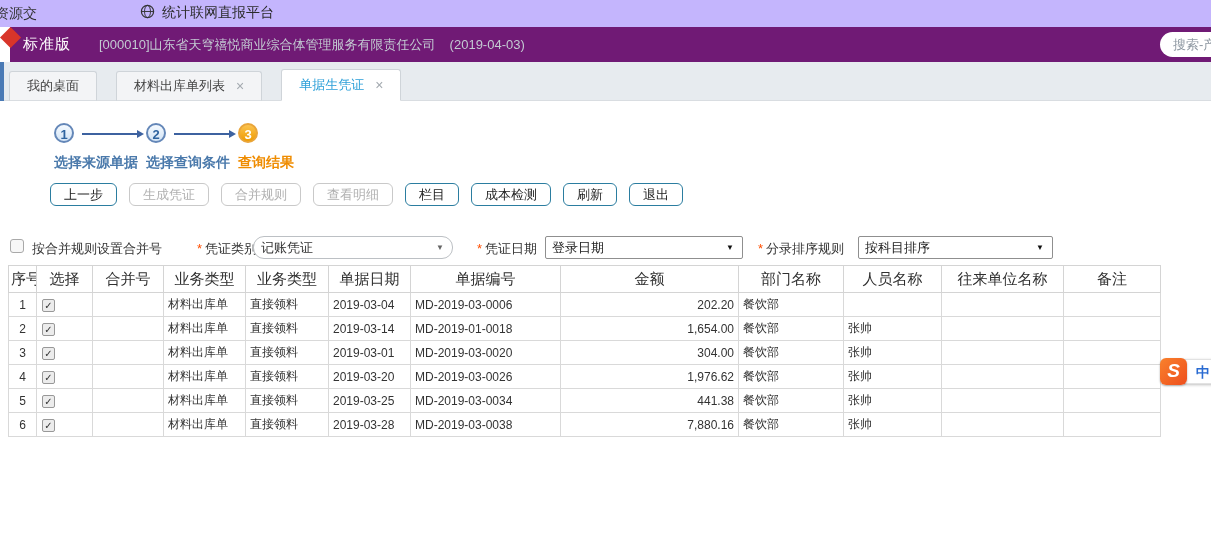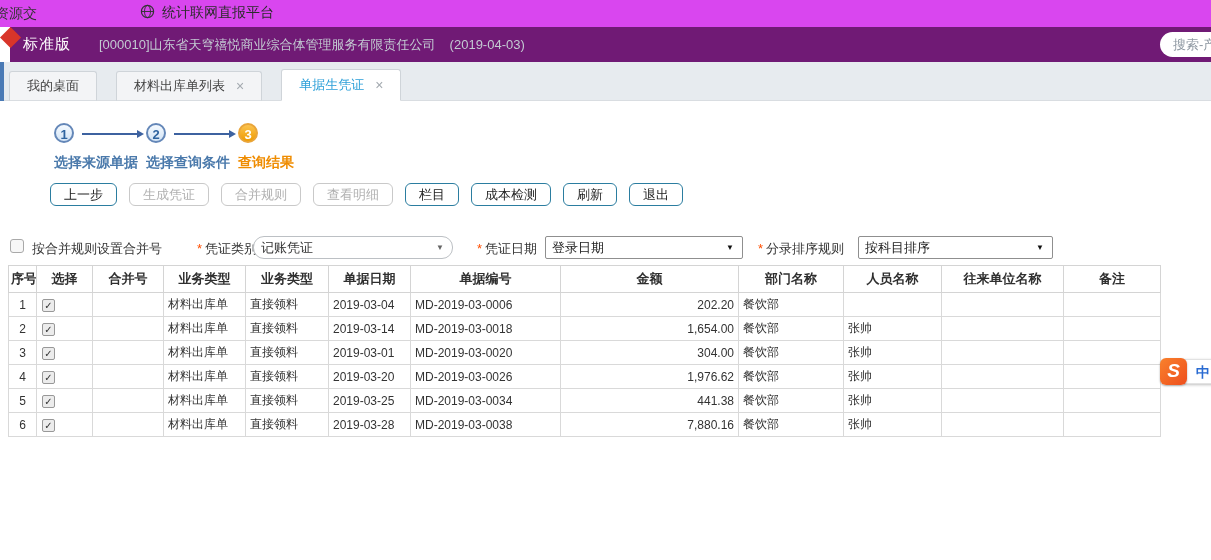--- a/index.html
+++ b/index.html
@@ -3,21 +3,21 @@
 <meta charset="utf-8">
 <style>
   * { box-sizing: border-box; margin: 0; padding: 0; }
   html,body { width:1211px; height:560px; }
   body {
     position: relative; overflow: hidden; background: #fff;
     font-family: "Liberation Sans", "DejaVu Sans", sans-serif;
     -webkit-font-smoothing: antialiased;
   }
   
-  .top-strip { position:absolute; top:0; left:0; right:0; height:27px; background:#d946ef; }
+  .top-strip { position:absolute; top:0; left:0; right:0; height:27px; background:#c4b5fd; }
   .top-partial { position:absolute; left:-5px; top:5px; font-size:14px; color:#333; white-space:nowrap; }
   .bookmark { position:absolute; left:140px; top:4px; display:flex; align-items:center; gap:7px; font-size:14px; color:#2b2b2b; }
   
   .app-bar { position:absolute; top:27px; left:10px; right:0; height:35px; background:#701a75; }
   .logo-frag { position:absolute; left:-7px; top:3px; width:15px; height:15px; background:#d8352a; transform:rotate(45deg); }
   .app-bar-text { position:absolute; left:13px; top:0; height:35px; display:flex; align-items:center; }
   .edition { color:#ffffff; font-size:15px; letter-spacing:1px; }
   .company { color:#c3cad2; font-size:13px; margin-left:28px; }
   .login-date { color:#c3cad2; font-size:13px; margin-left:14px; }
   .search-input {
@@ -68,21 +68,21 @@
     font-size:13px; color:#333; display:flex; align-items:center; padding-left:7px; cursor:default;
   }
   .combo .chev { position:absolute; right:8px; font-size:8px; color:#666; }
   .nselect {
     position:absolute; top:236px; height:23px; background:#fff; border:1px solid #8f8f8f; border-radius:2px;
     font-size:13px; color:#222; display:flex; align-items:center; padding-left:6px; cursor:default;
   }
   .nselect .chev { position:absolute; right:8px; font-size:8px; color:#111; }
   
   table.grid { position:absolute; left:8px; top:265px; width:1152px; border-collapse:collapse; table-layout:fixed; font-size:12px; color:#333; background:#fff; }
-  table.grid th { height:27px; border:1px solid #d4d4d4; font-weight:bold; text-align:center; font-size:13px; color:#2f2f2f; padding:0 2px; overflow:hidden; white-space:nowrap; }
+  table.grid th { height:27px; border:1px solid #d4d4d4; font-weight:normal; text-align:center; font-size:15px; color:#2f2f2f; padding:0 2px; overflow:hidden; white-space:nowrap; }
   table.grid td { height:24px; border:1px solid #d9d9d9; padding:0 4px; overflow:hidden; white-space:nowrap; }
   td.c { text-align:center; }
   td.r { text-align:right; padding-right:8px; }
   .rcb {
     display:inline-block; width:13px; height:13px; border:1px solid #989898; border-radius:2px;
     background:#ececec; font-size:10px; line-height:12px; text-align:center; color:#333; vertical-align:middle; margin-left:1px;
   }
   
   .ime { position:absolute; left:1160px; top:358px; display:flex; align-items:center; }
   .ime-s {
@@ -227,21 +227,21 @@
       <td></td>
       <td></td>
     </tr>
     <tr>
       <td class="c">2</td>
       <td><span class="rcb">✓</span></td>
       <td></td>
       <td>材料出库单</td>
       <td>直接领料</td>
       <td>2019-03-14</td>
-      <td>MD-2019-03-0018</td>
+      <td>MD-2019-01-0018</td>
       <td class="r">1,654.00</td>
       <td>餐饮部</td>
       <td>张帅</td>
       <td></td>
       <td></td>
     </tr>
     <tr>
       <td class="c">3</td>
       <td><span class="rcb">✓</span></td>
       <td></td>

